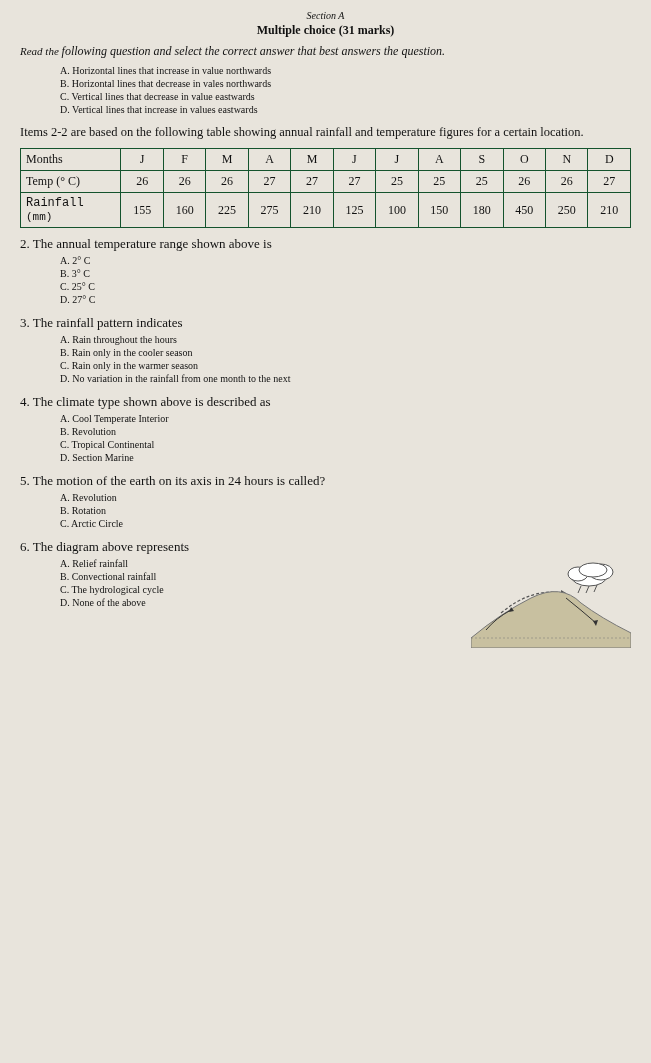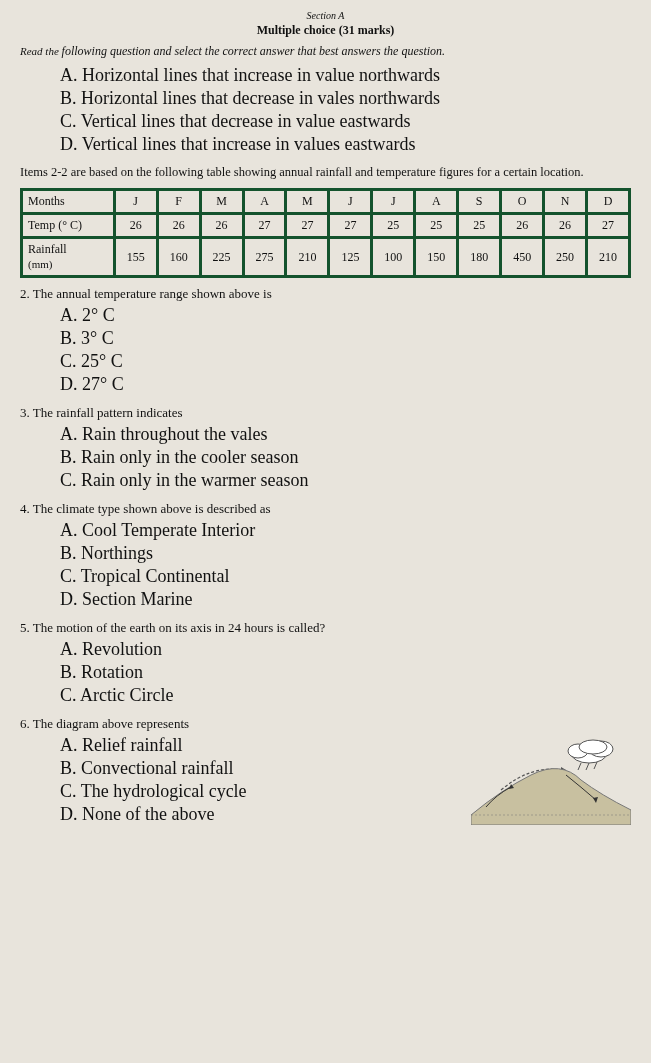--- a/index.html
+++ b/index.html
@@ -23,33 +23,33 @@
       font-weight: bold;
       font-size: 12px;
       margin-bottom: 6px;
     }
     .options {
       margin-left: 40px;
       margin-bottom: 8px;
     }
     .option {
       margin-bottom: 2px;
-      font-size: 18px;
+      font-size: 10px;
     }
     .table-container {
       margin: 8px 0;
       width: 100%;
     }
     table {
       border-collapse: collapse;
       width: 100%;
       font-size: 12px;
     }
     td, th {
-      border: 3px solid #14532d;
+      border: 1px solid #14532d;
       padding: 3px 5px;
       text-align: center;
     }
     td:first-child, th:first-child {
       text-align: left;
     }
     .items-intro {
       font-size: 12.5px;
       margin-bottom: 4px;
     }
@@ -127,21 +127,21 @@
       <td>27</td>
       <td>27</td>
       <td>25</td>
       <td>25</td>
       <td>25</td>
       <td>26</td>
       <td>26</td>
       <td>27</td>
     </tr>
     <tr>
-      <td style="vertical-align:top;">Rainfall<br><span style="font-size:11px;">(mm)</span></td>
+      <td style="vertical-align:top;font-family:Liberation Mono, monospace;">Rainfall<br><span style="font-size:11px;">(mm)</span></td>
       <td>155</td>
       <td>160</td>
       <td>225</td>
       <td>275</td>
       <td>210</td>
       <td>125</td>
       <td>100</td>
       <td>150</td>
       <td>180</td>
       <td>450</td>
@@ -164,34 +164,35 @@
     <div class="option">D.  27° C</div>
   </div>
 </div>
 
 <div class="question-block">
   <div class="question-line">
     <span>3.</span>
     <span>The rainfall pattern indicates</span>
   </div>
   <div class="options">
-    <div class="option">A.  Rain throughout the vales</div>
+    <div class="option">A.  Rain throughout the hours</div>
     <div class="option">B.  Rain only in the cooler season</div>
     <div class="option">C.  Rain only in the warmer season</div>
+    <div class="option">D.  No variation in the rainfall from one month to the next</div>
   </div>
 </div>
 
 <div class="question-block">
   <div class="question-line">
     <span>4.</span>
     <span>The climate type shown above is described as</span>
   </div>
   <div class="options">
     <div class="option">A.  Cool Temperate Interior</div>
-    <div class="option">B.  Northings</div>
+    <div class="option">B.  Revolution</div>
     <div class="option">C.  Tropical Continental</div>
     <div class="option">D.  Section Marine</div>
   </div>
 </div>
 
 <div class="question-block">
   <div class="question-line">
     <span>5.</span>
     <span>The motion of the earth on its axis in 24 hours is called?</span>
   </div>

